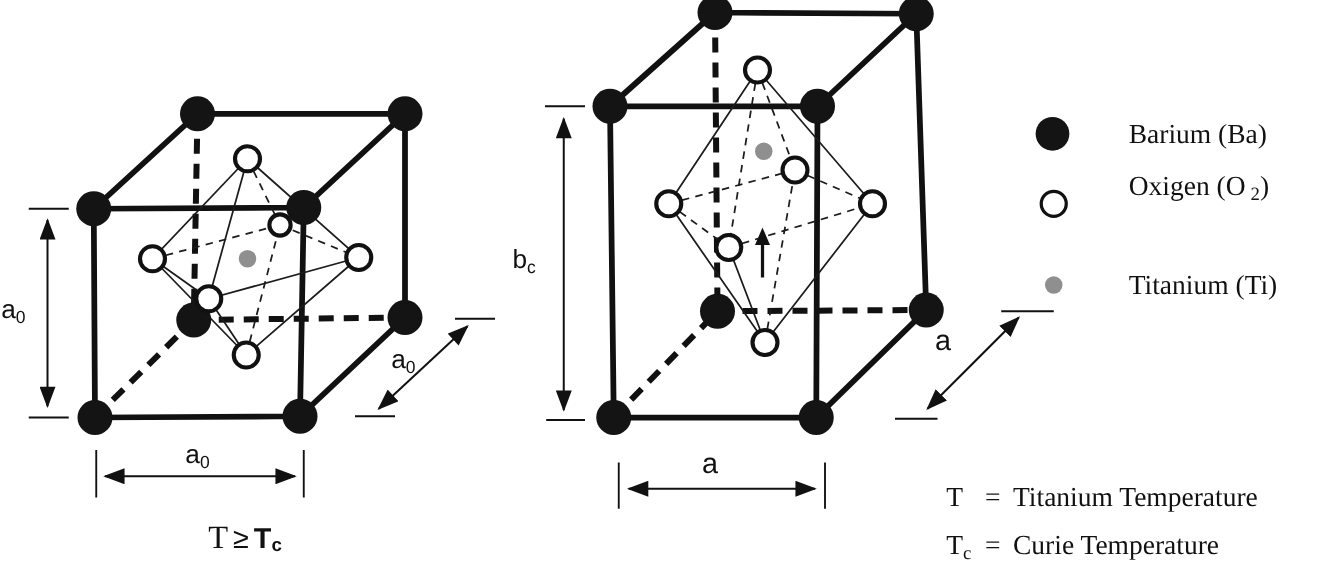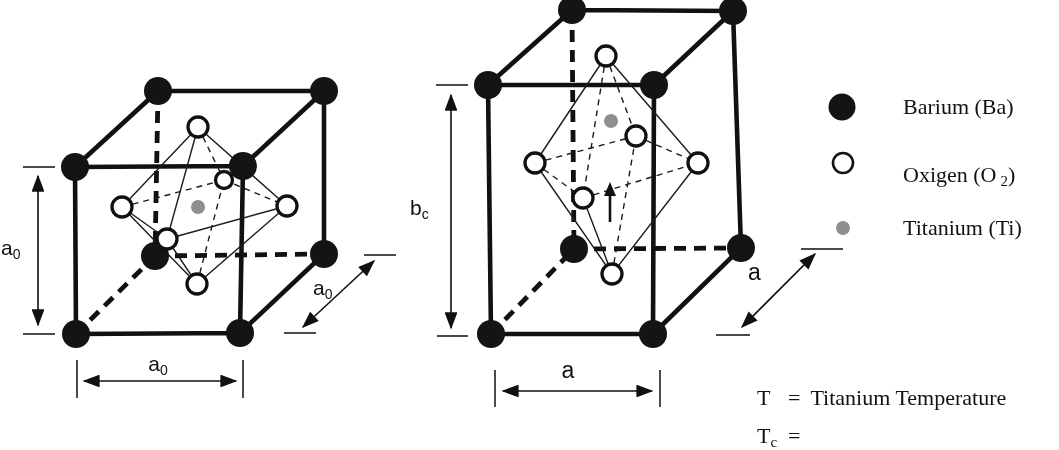--- a/index.html
+++ b/index.html
@@ -133,29 +133,33 @@
   <div class="lbl sans" style="left:138px; top:352px; width:40px; text-align:center;"><span>a</span><span class="sub">0</span></div>
 
   <div class="lbl sans" style="left:313px; top:276px;"><span>a</span><span class="sub">0</span></div>
 
   <div class="lbl sans" style="left:410px; top:196px;"><span>b</span><span class="sub">c</span></div>
 
   <div class="lbl sans" style="left:548px; top:357px; width:40px; text-align:center; font-size:23px;"><span>a</span><span class="sub"></span></div>
 
   <div class="lbl sans" style="left:748px; top:259px; font-size:23px;"><span>a</span><span class="sub"></span></div>
 
+  <div class="cond" style="left:126px; top:415px; width:140px;">
+    <span>T</span><span class="op">≥</span><span class="tcb">T</span><span class="tcs">c</span>
+  </div>
 
 
   <div class="legend-lbl" style="left:903px; top:94px;">Barium (Ba)</div>
-  <div class="legend-lbl" style="left:903px; top:162px;"><span>Oxigen (O</span><span class="fn-sub" style="margin-left:4px;">2</span><span>)</span></div>
+  <div class="legend-lbl" style="left:903px; top:136px;"><span>Oxigen (O</span><span class="fn-sub" style="margin-left:4px;">2</span><span>)</span></div>
   <div class="legend-lbl" style="left:903px; top:215px;">Titanium (Ti)</div>
 
   <div class="fn" style="left:757px; top:385px;">
     <span class="fn-sym"><span>T</span><span class="fn-sub"></span></span>
     <span class="fn-eq">=</span>
     <span>Titanium Temperature</span>
   </div>
   <div class="fn" style="left:757px; top:423px;">
     <span class="fn-sym"><span>T</span><span class="fn-sub">c</span></span>
     <span class="fn-eq">=</span>
+    <span>Curie Temperature</span>
   </div>
 
 </div>
 
 </body></html>

